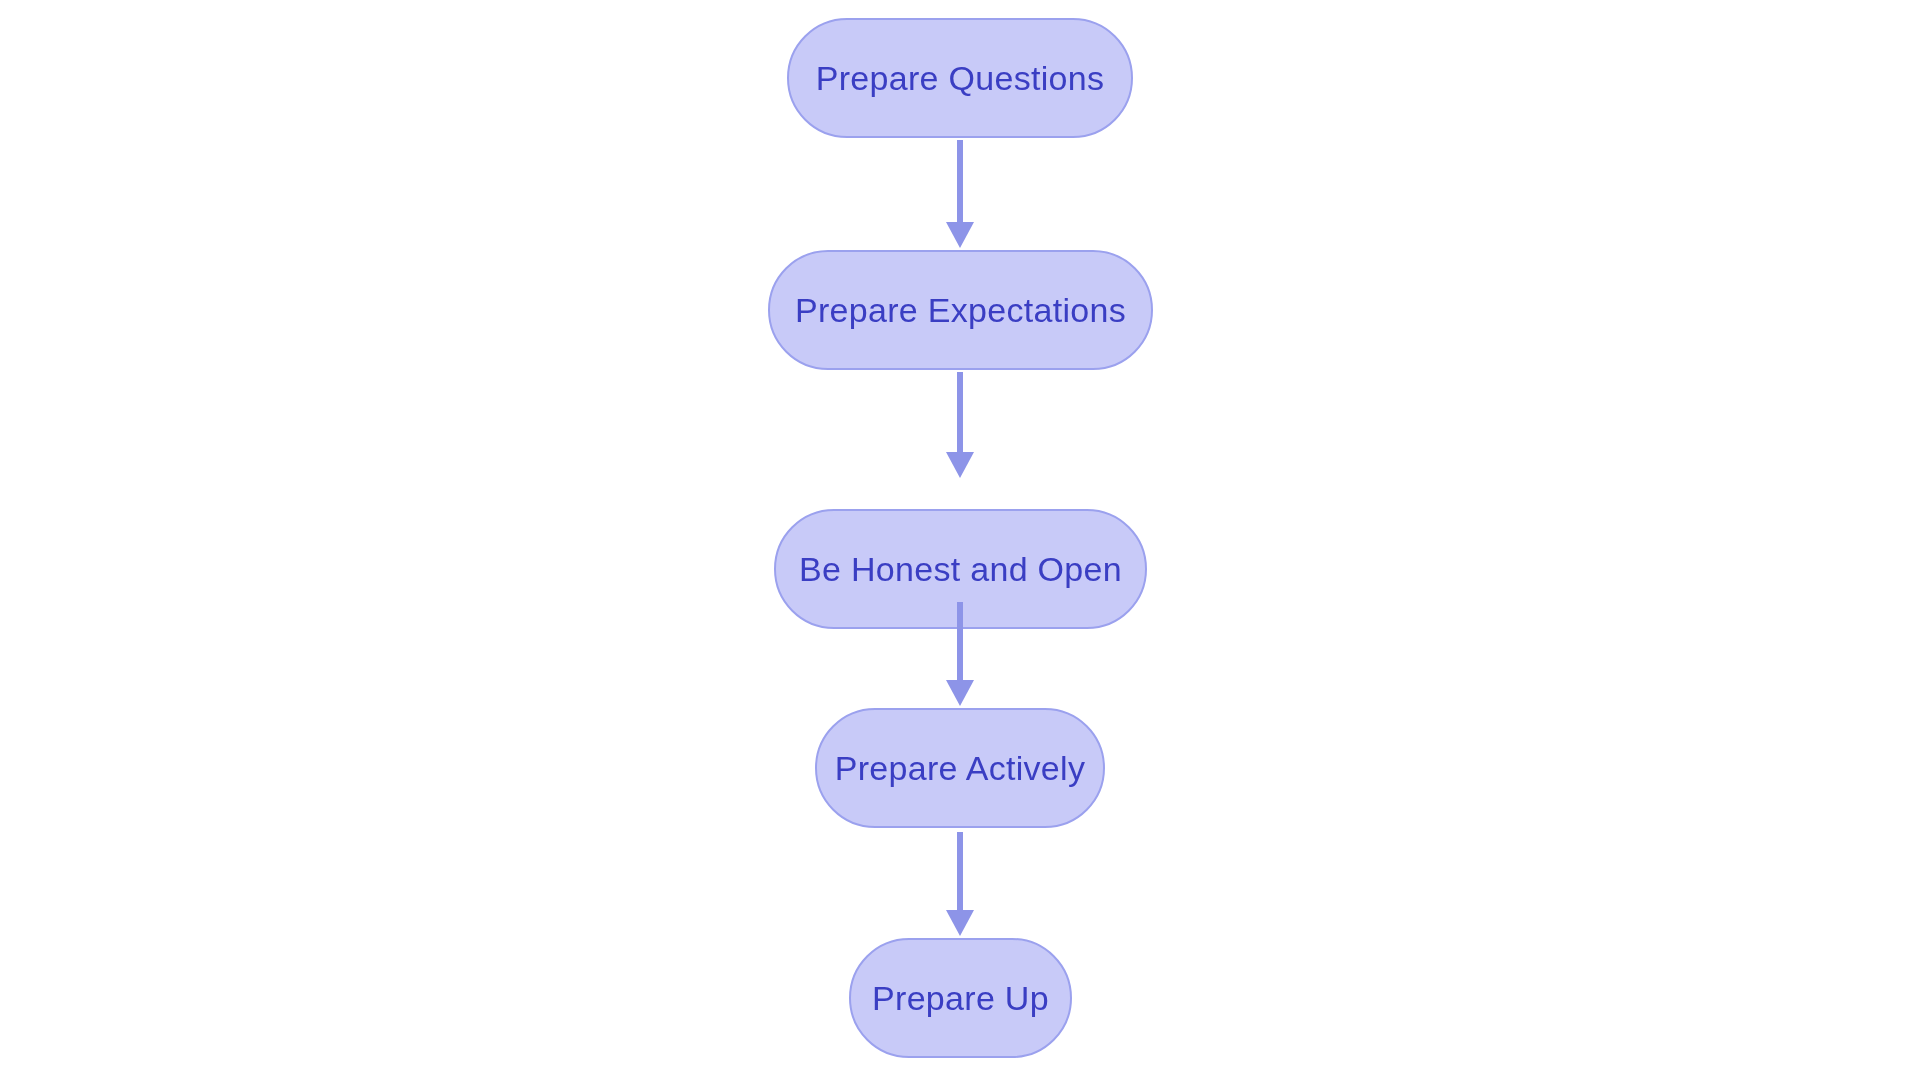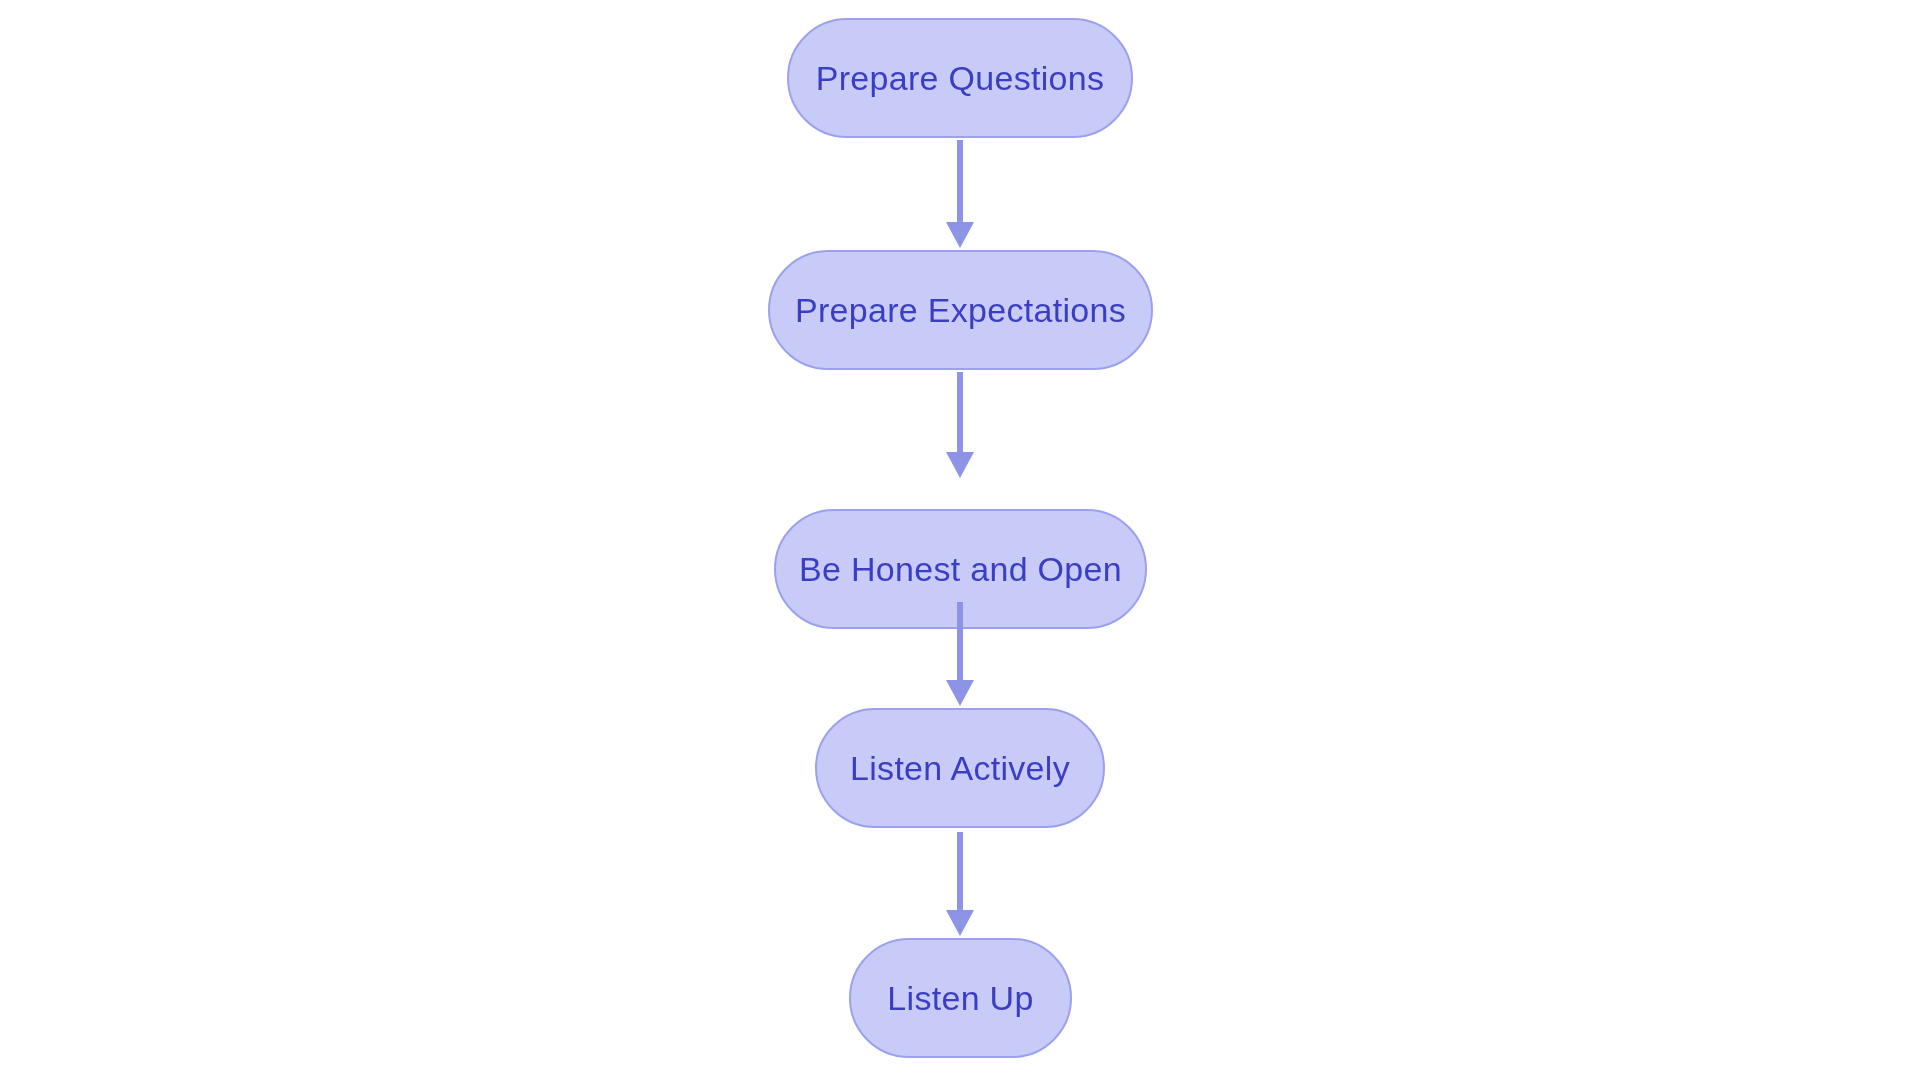--- a/index.html
+++ b/index.html
@@ -102,25 +102,25 @@
   <div class="node n3">
     <span class="node-label">Be Honest and Open</span>
   </div>
 
   <div class="arrow a3">
     <div class="arrow-line"></div>
     <div class="arrow-head"></div>
   </div>
 
   <div class="node n4">
-    <span class="node-label">Listen Actively</span>
+    <span class="node-label">Prepare Actively</span>
   </div>
 
   <div class="arrow a4">
     <div class="arrow-line"></div>
     <div class="arrow-head"></div>
   </div>
 
   <div class="node n5">
-    <span class="node-label">Listen Up</span>
+    <span class="node-label">Prepare Up</span>
   </div>
 
 </div>
 
 </body></html>

